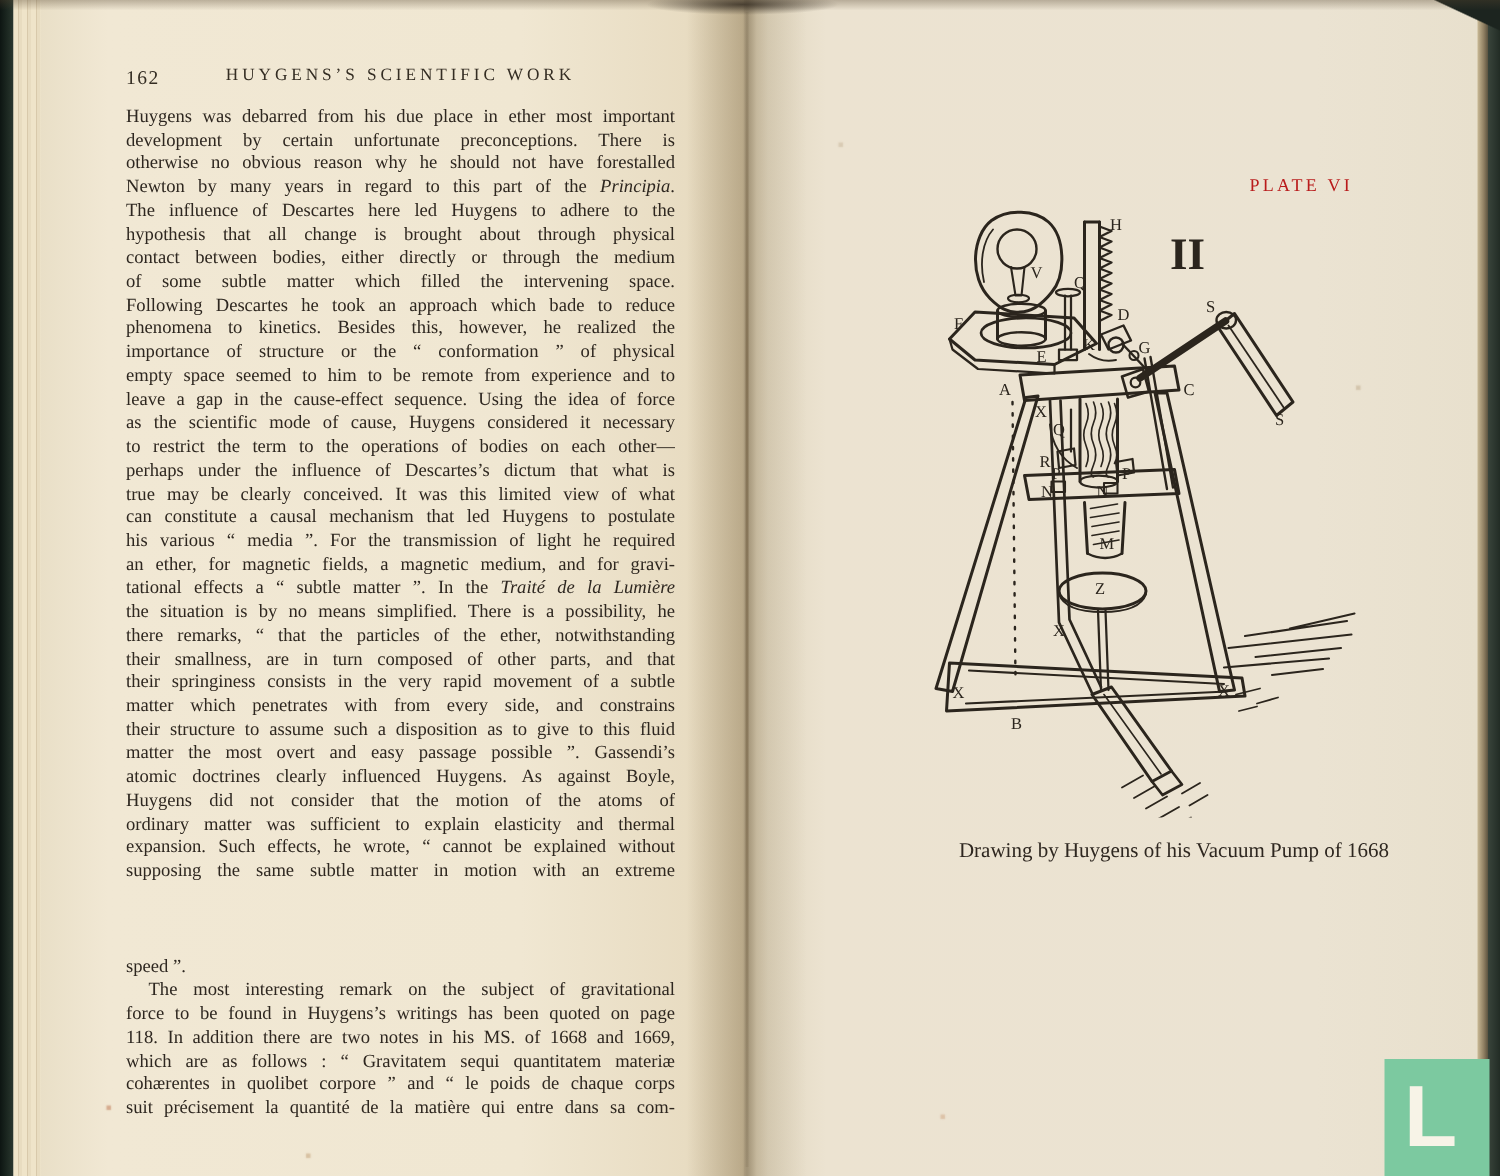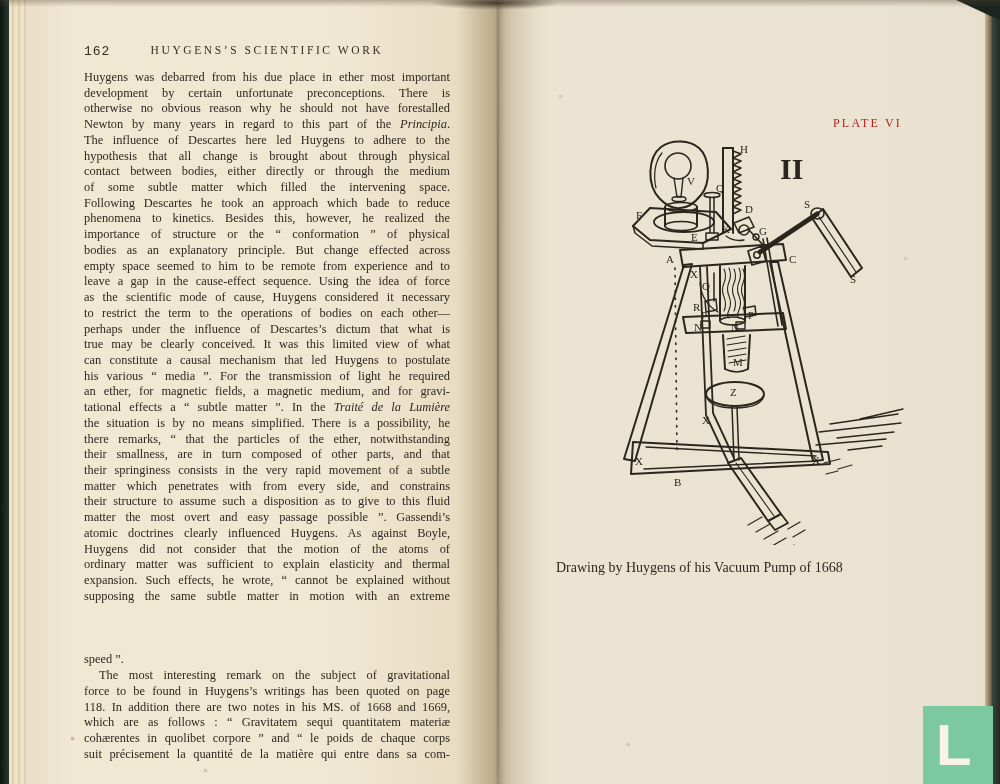--- a/index.html
+++ b/index.html
@@ -33,35 +33,35 @@
              background:radial-gradient(ellipse at center,rgba(52,44,34,.8),rgba(52,44,34,0) 70%);}
   .specks{position:absolute;left:0;top:0;width:1px;height:1px;background:transparent;
           box-shadow:72px 738px 1px 1px rgba(180,95,55,.45),
                      205px 770px 1px 1px rgba(170,120,70,.35),
                      628px 744px 1px 1px rgba(185,120,70,.3),
                      905px 258px 1px 1px rgba(160,130,90,.3),
                      560px 96px 1px 1px rgba(160,130,90,.25);}
 
   
   .headrow{position:absolute;left:84px;top:44px;width:366px;height:16px;color:#38něco;}
-  .pagenum{position:absolute;left:0;top:0;font-size:13px;color:#342d23;letter-spacing:1px;font-family:Liberation Mono, monospace;}
+  .pagenum{position:absolute;left:0;top:0;font-size:13px;color:#342d23;letter-spacing:1px;}
   .runhead{display:block;text-align:center;font-size:11.5px;font-weight:normal;
            letter-spacing:2.6px;color:#342d23;}
   .body{position:absolute;left:84px;top:70px;width:366px;color:#2e2720;
         font-size:12.4px;}
   .bline{height:15.72px;line-height:15.72px;text-align:justify;text-align-last:justify;
          overflow:hidden;white-space:normal;}
   .bline.nj{text-align:left;text-align-last:left;margin-top:48px;}
   .bline.ind{text-indent:15px;}
   .it{font-style:italic;}
 
   
   .plate-label{position:absolute;left:833px;top:116px;font-size:12px;
                letter-spacing:2.2px;color:#b91c1c;}
-  .caption{position:absolute;left:556px;top:560px;width:370px;text-align:left;
+  .caption{position:absolute;left:556px;top:560px;width:370px;text-align:right;
            font-size:14px;color:#2e2720;}
   .figure{position:absolute;left:598px;top:133px;width:312px;height:412px;}
   .figure text{font-family:"Liberation Serif",serif;}
 
   
   .logo{position:absolute;left:923px;top:706px;width:70px;height:78px;
         display:flex;align-items:center;}
   .logo-l{font-family:"Liberation Sans",sans-serif;font-weight:bold;font-size:58px;
           line-height:70px;padding-left:13px;}
 </style>
@@ -93,21 +93,20 @@
       <div class="bline"><span>development by certain unfortunate preconceptions.  There is</span></div>
       <div class="bline"><span>otherwise no obvious reason why he should not have forestalled</span></div>
       <div class="bline"><span>Newton by many years in regard to this part of the </span><span class="it">Principia</span><span>.</span></div>
       <div class="bline"><span>The influence of Descartes here led Huygens to adhere to the</span></div>
       <div class="bline"><span>hypothesis that all change is brought about through physical</span></div>
       <div class="bline"><span>contact between bodies, either directly or through the medium</span></div>
       <div class="bline"><span>of some subtle matter which filled the intervening space.</span></div>
       <div class="bline"><span>Following Descartes he took an approach which bade to reduce</span></div>
       <div class="bline"><span>phenomena to kinetics.  Besides this, however, he realized the</span></div>
       <div class="bline"><span>importance of structure or the “ conformation ” of physical</span></div>
-      <div class="bline"><span>bodies as an explanatory principle.  But change effected across</span></div>
       <div class="bline"><span>empty space seemed to him to be remote from experience and to</span></div>
       <div class="bline"><span>leave a gap in the cause-effect sequence.  Using the idea of force</span></div>
       <div class="bline"><span>as the scientific mode of cause, Huygens considered it necessary</span></div>
       <div class="bline"><span>to restrict the term to the operations of bodies on each other—</span></div>
       <div class="bline"><span>perhaps under the influence of Descartes’s dictum that what is</span></div>
       <div class="bline"><span>true may be clearly conceived.  It was this limited view of what</span></div>
       <div class="bline"><span>can constitute a causal mechanism that led Huygens to postulate</span></div>
       <div class="bline"><span>his various “ media ”.  For the transmission of light he required</span></div>
       <div class="bline"><span>an ether, for magnetic fields, a magnetic medium, and for gravi-</span></div>
       <div class="bline"><span>tational effects a “ subtle matter ”.  In the </span><span class="it">Traité de la Lumière</span></div>

